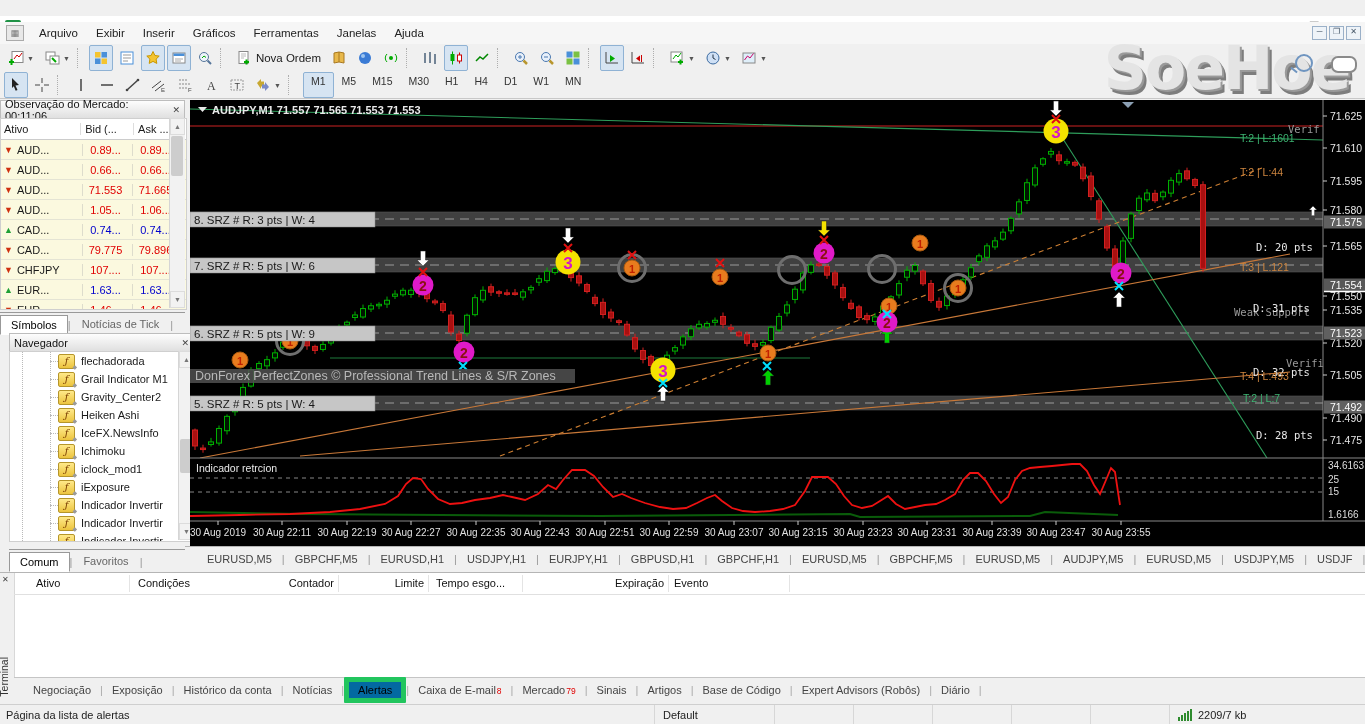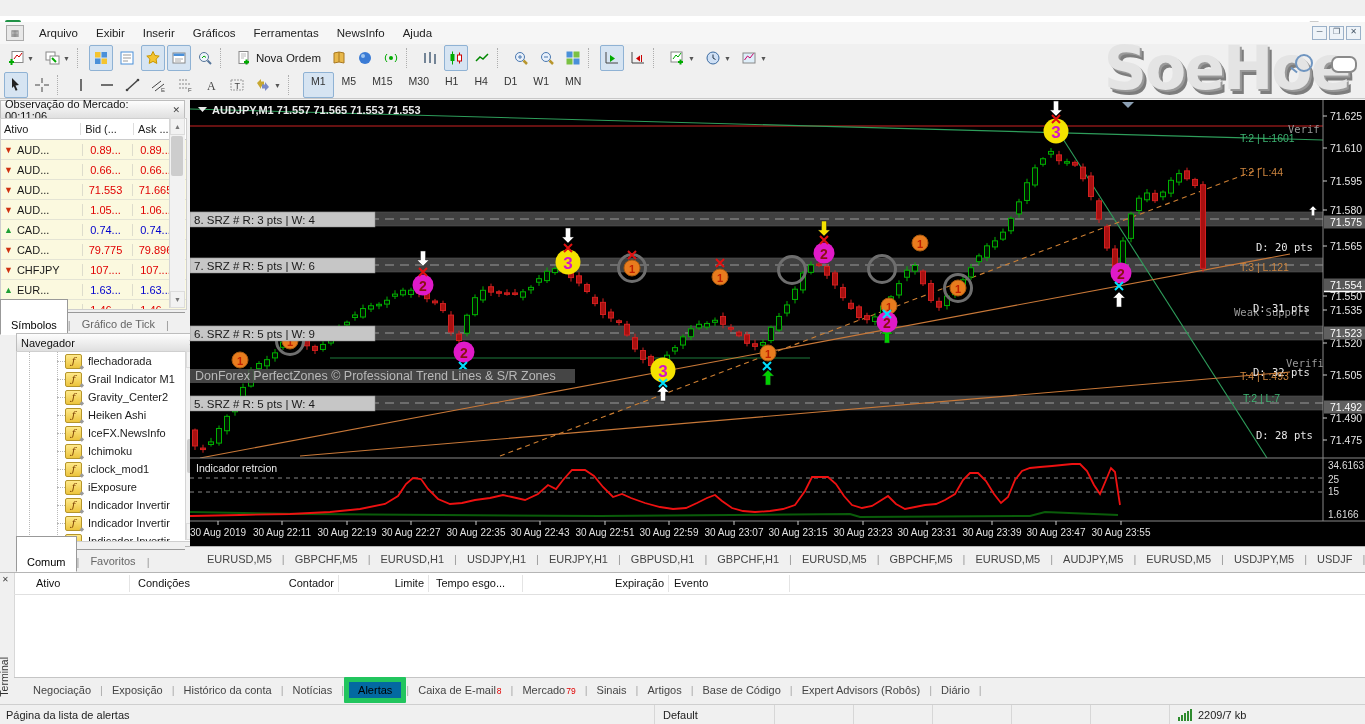--- a/index.html
+++ b/index.html
@@ -43,24 +43,24 @@
   .mw-row:not(.hdr){background:#fbf9df}
   .mw-c1{width:78px;padding-left:3px;display:flex;align-items:center;overflow:hidden}
   .mw-c2,.mw-c3{width:45px;text-align:center;padding-right:4px;border-left:1px solid #dddccc}
   .mw-row.hdr .mw-c2,.mw-row.hdr .mw-c3{border-left:1px solid #ddd;text-align:left;padding-left:4px}
   .mw-arrow{font-size:9px;margin-right:4px}
   .val-down{color:#e00000}.val-up{color:#0000cc}
   .mw-scroll{position:absolute;right:0;top:18px;width:15px;height:190px;background:#f2f2f2;border-left:1px solid #d5d5d5}
   .scr-btn{height:15px;text-align:center;font-size:7px;color:#777;line-height:15px;background:#f2f2f2;border:1px solid #dcdcdc}
   .scr-thumb{position:absolute;left:1px;width:12px;background:#cdcdcd;border-radius:2px}
   .panel-tabs{position:absolute;left:0;width:185px;height:21px;background:#f0f0f0;border-top:1px solid #999;display:flex;align-items:flex-end}
-  .ptab{padding:19px 10px 3px;color:#666;border:1px solid transparent}
+  .ptab{padding:3px 10px 3px;color:#666;border:1px solid transparent}
   .ptab.active{background:#fff;border:1px solid #999;border-bottom:1px solid #fff;color:#000;margin-bottom:-1px}
   .ptab-sep{color:#999;padding-bottom:3px}
-  #nav{position:absolute;left:16px;top:233px;width:185px;height:237px}
+  #nav{position:absolute;left:9px;top:233px;width:185px;height:237px}
   #nav-list{position:absolute;left:0;top:18px;width:185px;height:189px;background:#fff;border:1px solid #cfcfcf;overflow:hidden}
   .tree-guide{position:absolute;top:0;bottom:0;border-left:1px dotted #b9b9b9}
   .nav-item{position:relative;height:18px;display:flex;align-items:center;padding-left:48px;white-space:nowrap}
   .nav-item .stub{position:absolute;left:40px;top:9px;width:8px;border-top:1px dotted #b9b9b9}
   .f-icon{position:relative;width:15px;height:13px;background:linear-gradient(#ffe98a,#ecc43e);border:1px solid #b5952a;border-radius:2px;
           color:#7a3c00;font-family:"DejaVu Serif",serif;font-style:italic;font-size:10px;line-height:11px;text-align:center;margin-right:6px;flex:none}
   .f-icon::after{content:"◆";position:absolute;right:-3px;bottom:-4px;font-size:6px;color:#9a9a9a;font-style:normal}
   .nav-scroll{position:absolute;right:0;top:18px;width:15px;height:189px;background:#f2f2f2;border-left:1px solid #d5d5d5}
   
   #chart-wrap{left:190px;top:100px;width:1175px;height:446px;background:#000}
@@ -113,21 +113,21 @@
 </div>
 
 <div class="abs" id="menubar">
   <span id="menu-win-icon">▦</span>
   <span id="menu-items" style="display:flex">
       <span class="menu-item">Arquivo</span>
       <span class="menu-item">Exibir</span>
       <span class="menu-item">Inserir</span>
       <span class="menu-item">Gráficos</span>
       <span class="menu-item">Ferramentas</span>
-      <span class="menu-item">NewsInfo</span>
+      <span class="menu-item">Janelas</span>
       <span class="menu-item">Ajuda</span>
     </span>
   <span id="child-ctls">
     <span class="child-ctl">─</span>
     <span class="child-ctl">❐</span>
     <span class="child-ctl">✕</span>
   </span>
 </div>
 
 <div class="abs" id="toolbar1">
@@ -513,21 +513,21 @@
         </div>
       </div>
     <div class="mw-scroll">
       <div class="scr-btn">▲</div>
       <div class="scr-thumb" style="top:18px;height:40px"></div>
       <div class="scr-btn" style="position:absolute;bottom:0;width:13px">▼</div>
     </div>
     <div class="panel-tabs" style="top:212px" id="mw-tabs">
         <span class="ptab active">Símbolos</span>
         <span class="ptab-sep">|</span>
-        <span class="ptab">Gráfico de Tick</span>
+        <span class="ptab">Notícias de Tick</span>
         <span class="ptab-sep">|</span>
       </div>
   </div>
   <div id="nav">
     <div class="panel-hdr">
       <span>Navegador</span>
       <span class="panel-x">✕</span>
     </div>
     <div id="nav-list">
       <div class="tree-guide" style="left:12px"></div>

